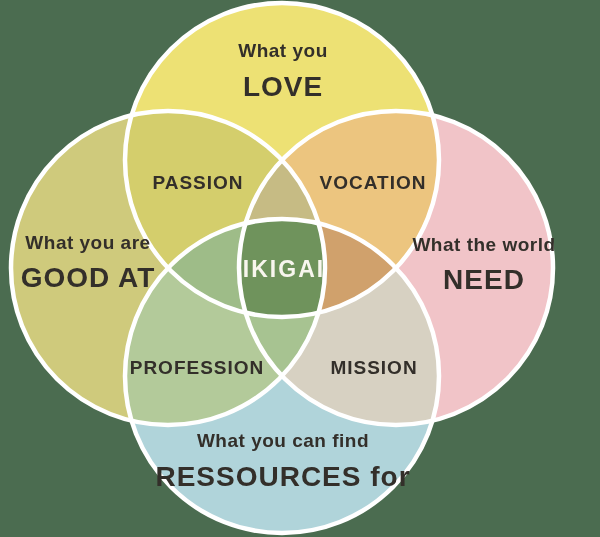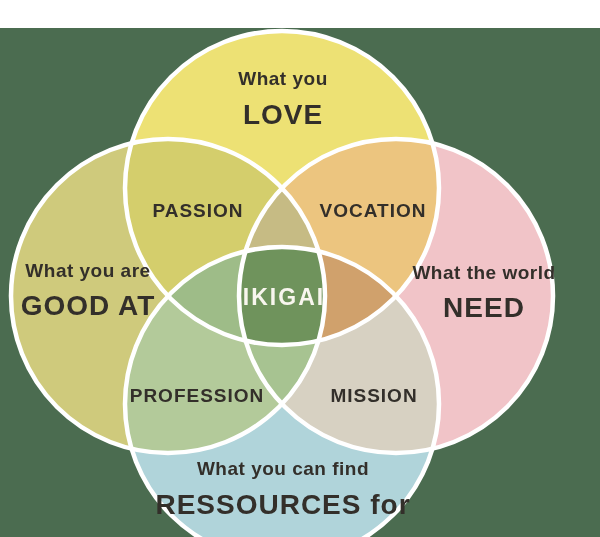--- a/index.html
+++ b/index.html
@@ -7,21 +7,20 @@
     padding: 0;
     width: 600px;
     height: 537px;
     overflow: hidden;
     font-family: "Liberation Sans", sans-serif;
   }
   .stage {
     position: relative;
     width: 600px;
     height: 462px;
-    margin-top: 28px;
   }
   svg { display: block; }
   text {
     font-family: "Liberation Sans", "DejaVu Sans", sans-serif;
     font-weight: bold;
     fill: #332F2A;
     text-anchor: middle;
   }
   .label-small { font-size: 19px; letter-spacing: 0.5px; }
   .label-big   { font-size: 28px; letter-spacing: 1px; }

